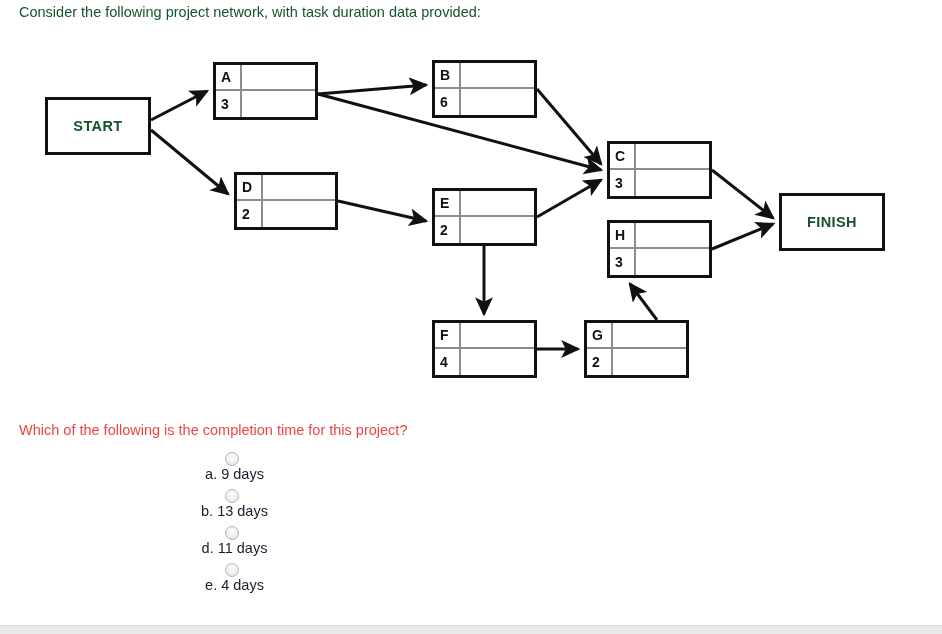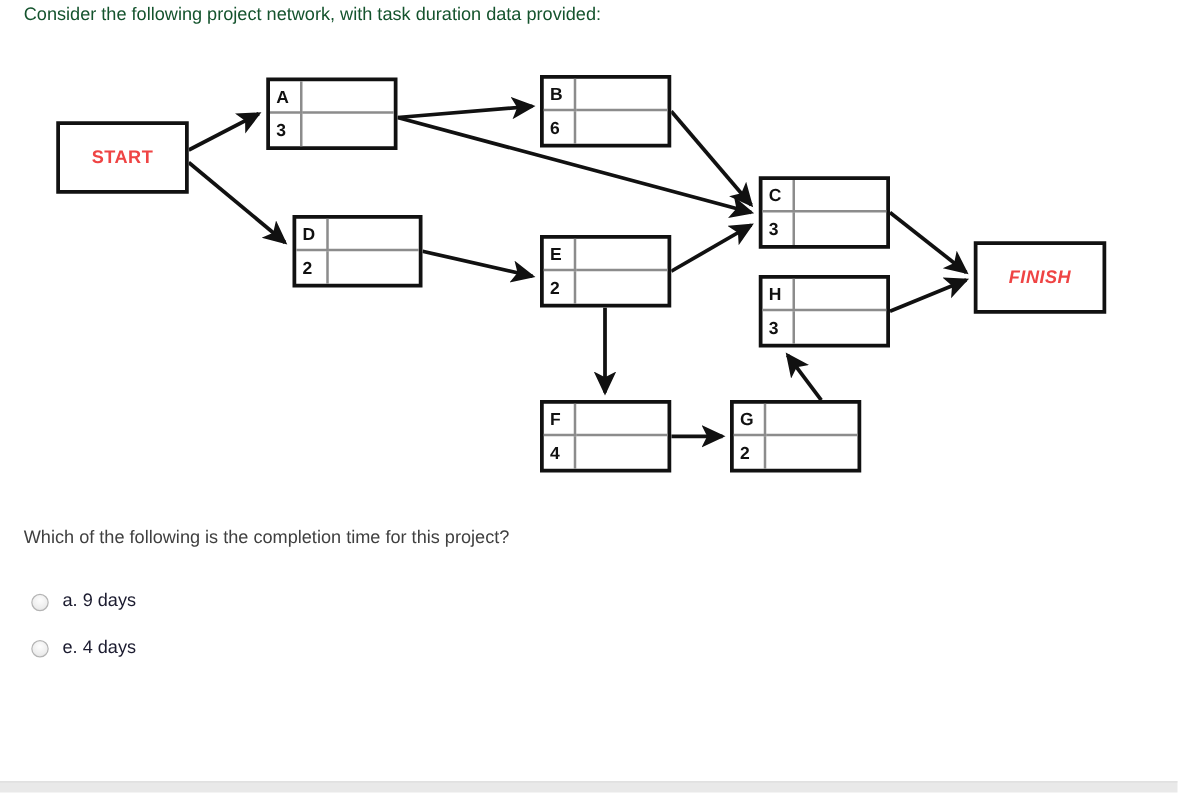--- a/index.html
+++ b/index.html
@@ -50,21 +50,21 @@
     background: #ffffff;
     box-sizing: border-box;
     display: flex;
     align-items: center;
     justify-content: center;
   }
   .terminal-label {
     font-size: 14.5px;
     font-weight: bold;
     letter-spacing: 0.4px;
-    color: #ef4444;
+    color: #14532d;
   }
 
   
   .task-node {
     position: absolute;
     border: 3px solid #111111;
     background: #ffffff;
     box-sizing: border-box;
     display: grid;
     grid-template-columns: 26px 1fr;
@@ -83,33 +83,34 @@
   .cell-tr       { border-bottom: 2px solid #8c8c8c; }
   .cell-duration { border-right: 2px solid #8c8c8c; }
   .cell-br       { }
 
   
   .question-text {
     position: absolute;
     left: 19px;
     top: 422px;
     font-size: 14.5px;
-    color: #404040;
+    color: #ef4444;
     white-space: nowrap;
   }
   .options-list {
     position: absolute;
     left: 19px;
     top: 452px;
     width: 420px;
   }
   .option-row {
     display: flex;
-    align-items: flex-end;
+    align-items: center;
     height: 37px;
+    flex-direction: column;
   }
   .radio-button {
     width: 14px;
     height: 14px;
     border-radius: 50%;
     border: 1px solid #b4b4b4;
     background: radial-gradient(circle at 50% 35%, #fdfdfd 0%, #ededed 65%, #dcdcdc 100%);
     box-sizing: border-box;
     flex: 0 0 auto;
     margin-left: 6px;
@@ -156,21 +157,21 @@
         <path d="M537,321 L578,321" stroke="#111111" stroke-width="3" fill="none" marker-end="url(#ah)"></path>
         <path d="M657,292 L630,256" stroke="#111111" stroke-width="3" fill="none" marker-end="url(#ah)"></path>
         <path d="M712,142 L773,190" stroke="#111111" stroke-width="3" fill="none" marker-end="url(#ah)"></path>
         <path d="M712,221 L773,196" stroke="#111111" stroke-width="3" fill="none" marker-end="url(#ah)"></path>
       </g>
   </svg>
   <div id="node-group">
       <div class="terminal-node" style="left: 45px; top: 69px; width: 106px; height: 58px;">
         <span class="terminal-label">START</span>
       </div>
-      <div class="terminal-node" style="left: 779px; top: 165px; width: 106px; height: 58px; font-style: italic;">
+      <div class="terminal-node" style="left: 779px; top: 165px; width: 106px; height: 58px;">
         <span class="terminal-label">FINISH</span>
       </div>
       <div class="task-node" style="left: 213px; top: 34px; width: 105px; height: 58px;">
         <div class="task-cell cell-name">A</div>
         <div class="task-cell cell-tr"></div>
         <div class="task-cell cell-duration">3</div>
         <div class="task-cell cell-br"></div>
       </div>
       <div class="task-node" style="left: 432px; top: 32px; width: 105px; height: 58px;">
         <div class="task-cell cell-name">B</div>
@@ -219,17 +220,25 @@
 
 <div class="question-text">Which of the following is the completion time for this project?</div>
 
 <div class="options-list" id="options-list">
     <div class="option-row">
       <span class="radio-button"></span>
       <span class="option-label">a. 9 days</span>
     </div>
     <div class="option-row">
       <span class="radio-button"></span>
+      <span class="option-label">b. 13 days</span>
+    </div>
+    <div class="option-row">
+      <span class="radio-button"></span>
+      <span class="option-label">d. 11 days</span>
+    </div>
+    <div class="option-row">
+      <span class="radio-button"></span>
       <span class="option-label">e. 4 days</span>
     </div>
   </div>
 
 <div class="bottom-bar"></div>
 
 </body></html>

